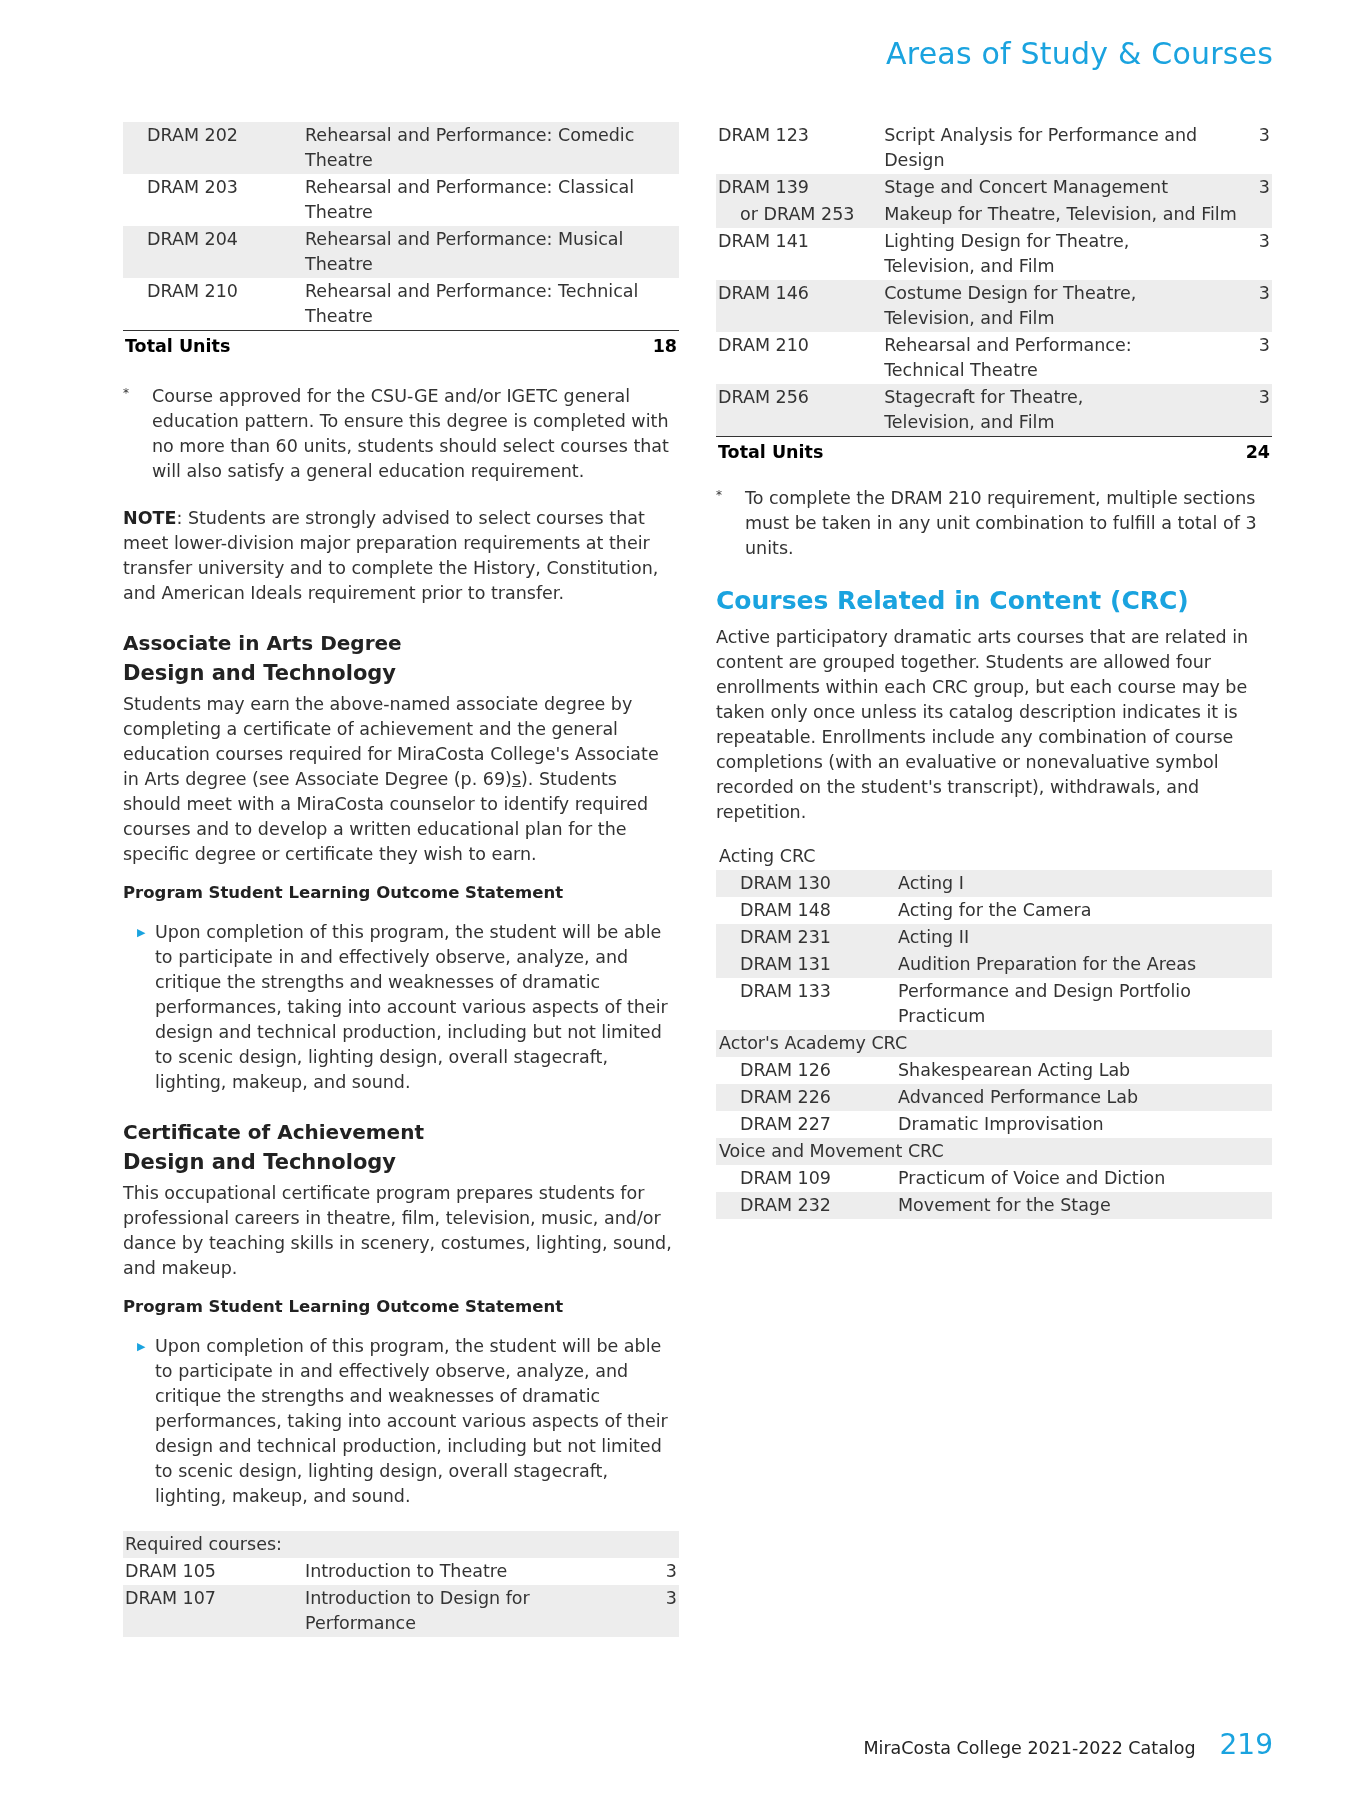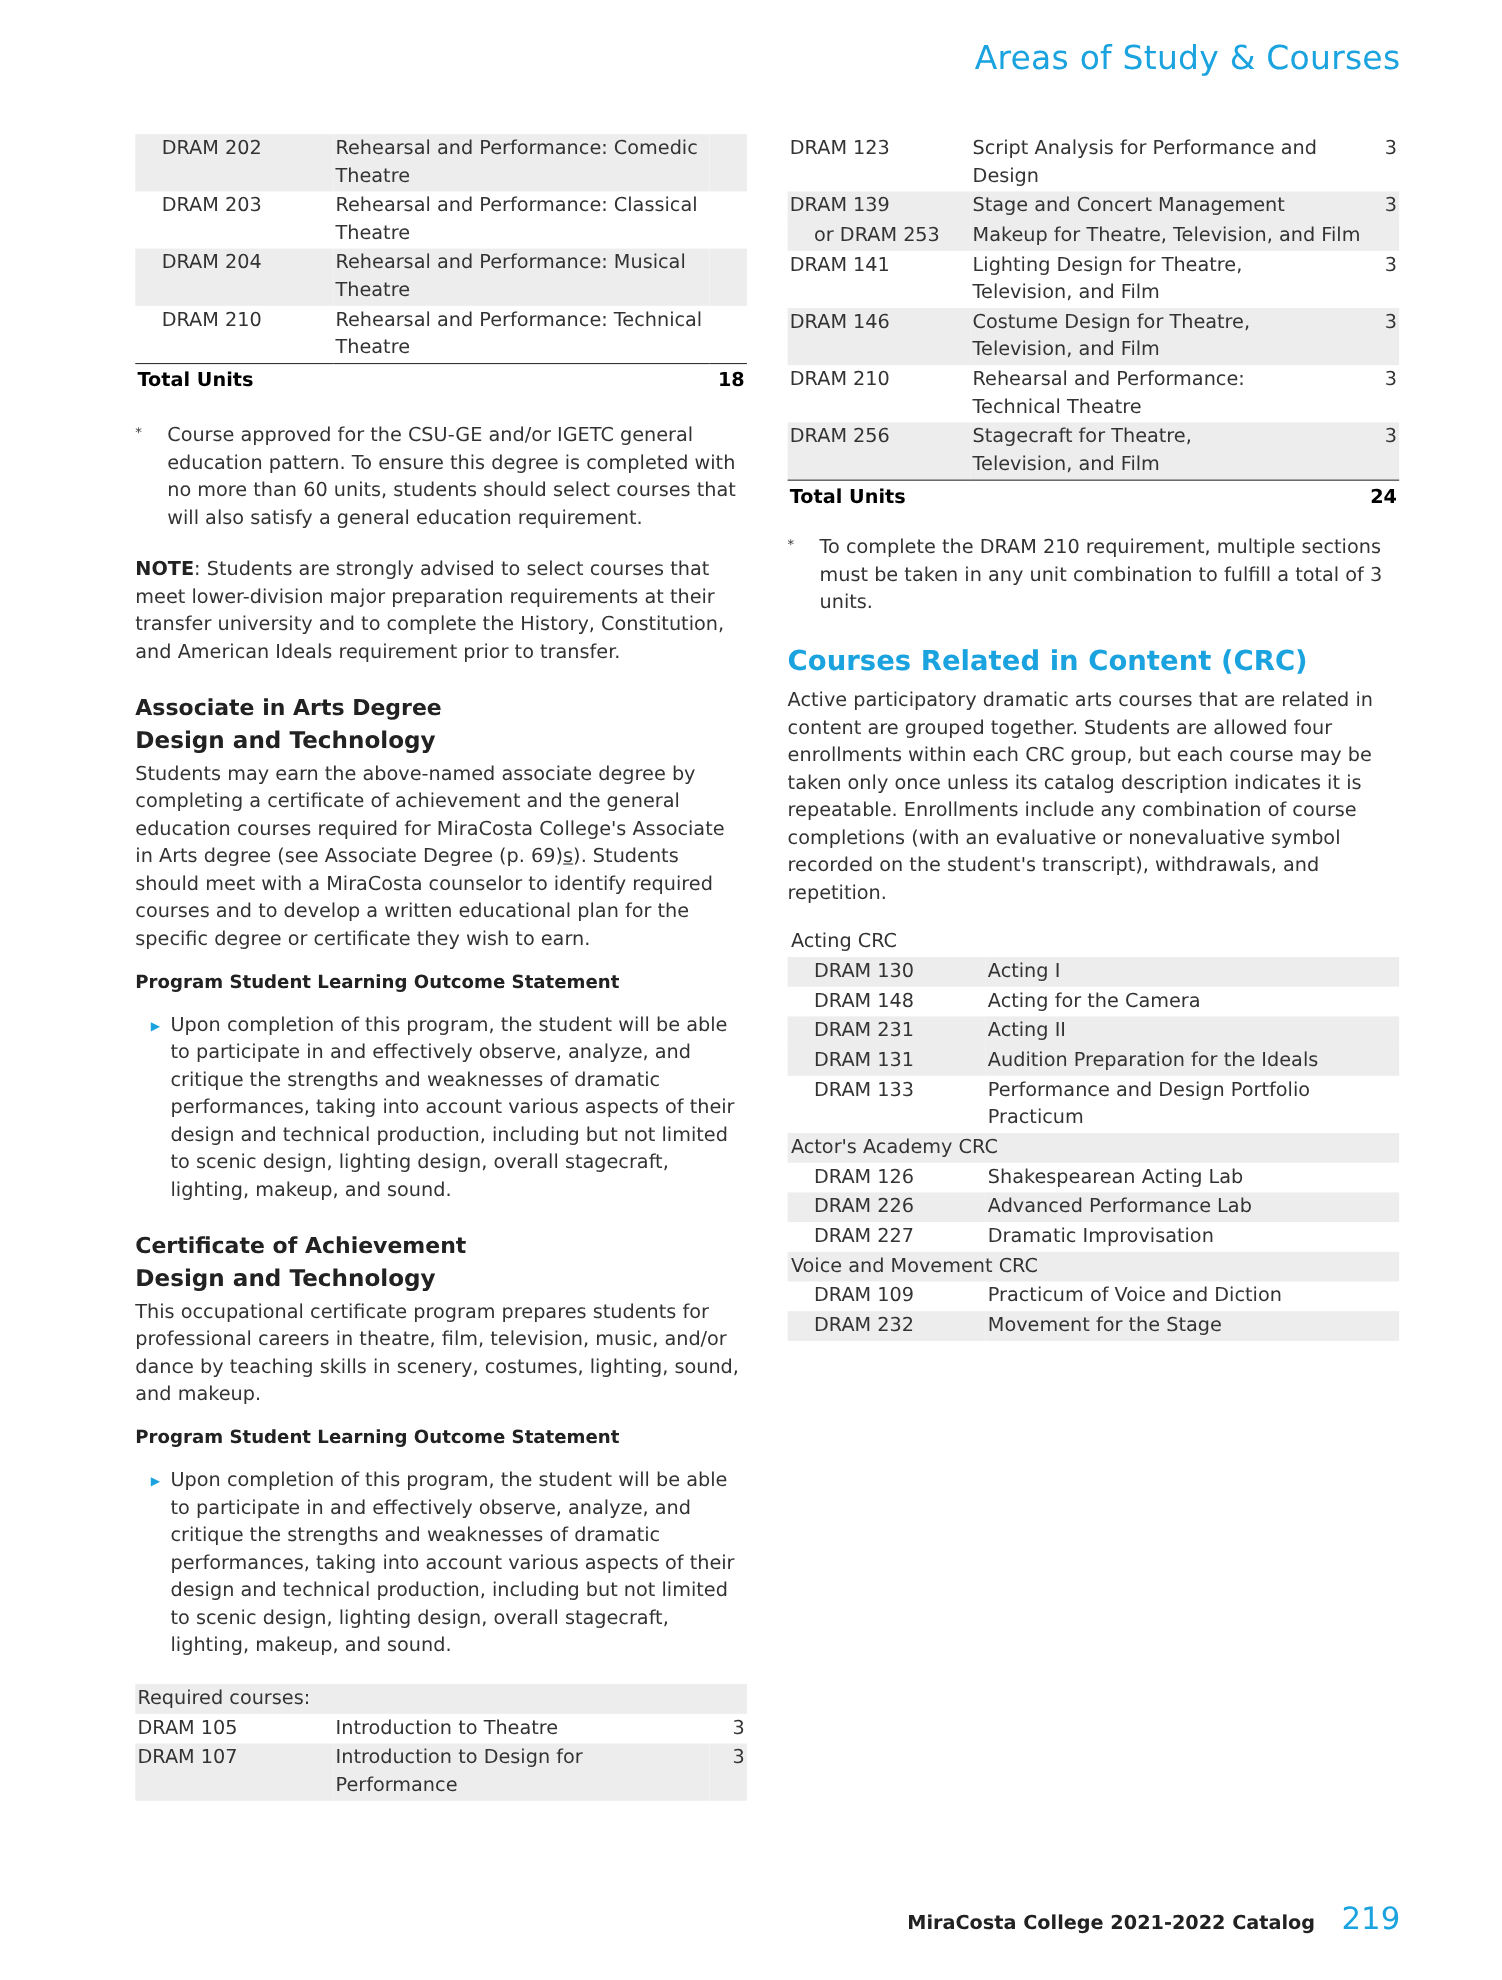--- a/index.html
+++ b/index.html
@@ -28,21 +28,21 @@
   .footnote .star { width: 29px; flex: none; font-size: 12px; line-height: 18px; }
   p.body { font-size: 17.5px; line-height: 25px; margin: 0; color: #333; }
   .note-label { font-weight: bold; color: #222; }
   h2.sec { font-size: 20px; margin: 22px 0 0 0; font-weight: bold; color: #222; line-height: 30px; }
   h3.sub { font-size: 21px; margin: 0 0 4px 0; font-weight: bold; color: #222; line-height: 30px; }
   h4.psl { font-size: 16.5px; font-weight: bold; margin: 16px 0 18px 0; color: #222; }
   .bullet { display: flex; padding-left: 14px; font-size: 17.5px; line-height: 25px; color: #333; }
   .bullet .tri { width: 18px; flex: none; color: #1aa3df; font-size: 11px; line-height: 25px; }
   h2.blue { font-size: 25px; font-weight: bold; color: #1aa3df; margin: 24px 0 8px 0; line-height: 32px; }
   .footer { position: absolute; right: 92px; top: 1728px; display: flex; align-items: baseline; gap: 24px; }
-  .footer .cat { font-size: 17.5px; color: #222; font-weight: bold; }
+  .footer .cat { font-size: 17.5px; color: #222; }
   .footer .pg { font-size: 28px; color: #1aa3df; }
   u.link { text-decoration: underline; }
 </style>
 </head>
 <body>
 
 <div class="page-header">Areas of Study &amp; Courses</div>
 
 <div class="col col-left">
   <table class="tbl">
@@ -184,21 +184,21 @@
           <td class="code indent">DRAM 148</td>
           <td>Acting for the Camera</td>
         </tr>
     <tr class="shade">
           <td class="code indent">DRAM 231</td>
           <td>Acting II</td>
         </tr>
 
     <tr class="shade">
           <td class="code indent">DRAM 131</td>
-          <td>Audition Preparation for the Ideals</td>
+          <td>Audition Preparation for the Areas</td>
         </tr>
     <tr>
           <td class="code indent">DRAM 133</td>
           <td style="padding-right:60px">Performance and Design Portfolio Practicum</td>
         </tr>
 
     <tr class="shade">
           <td colspan="2" class="group">Actor's Academy CRC</td>
         </tr>
     <tr>

